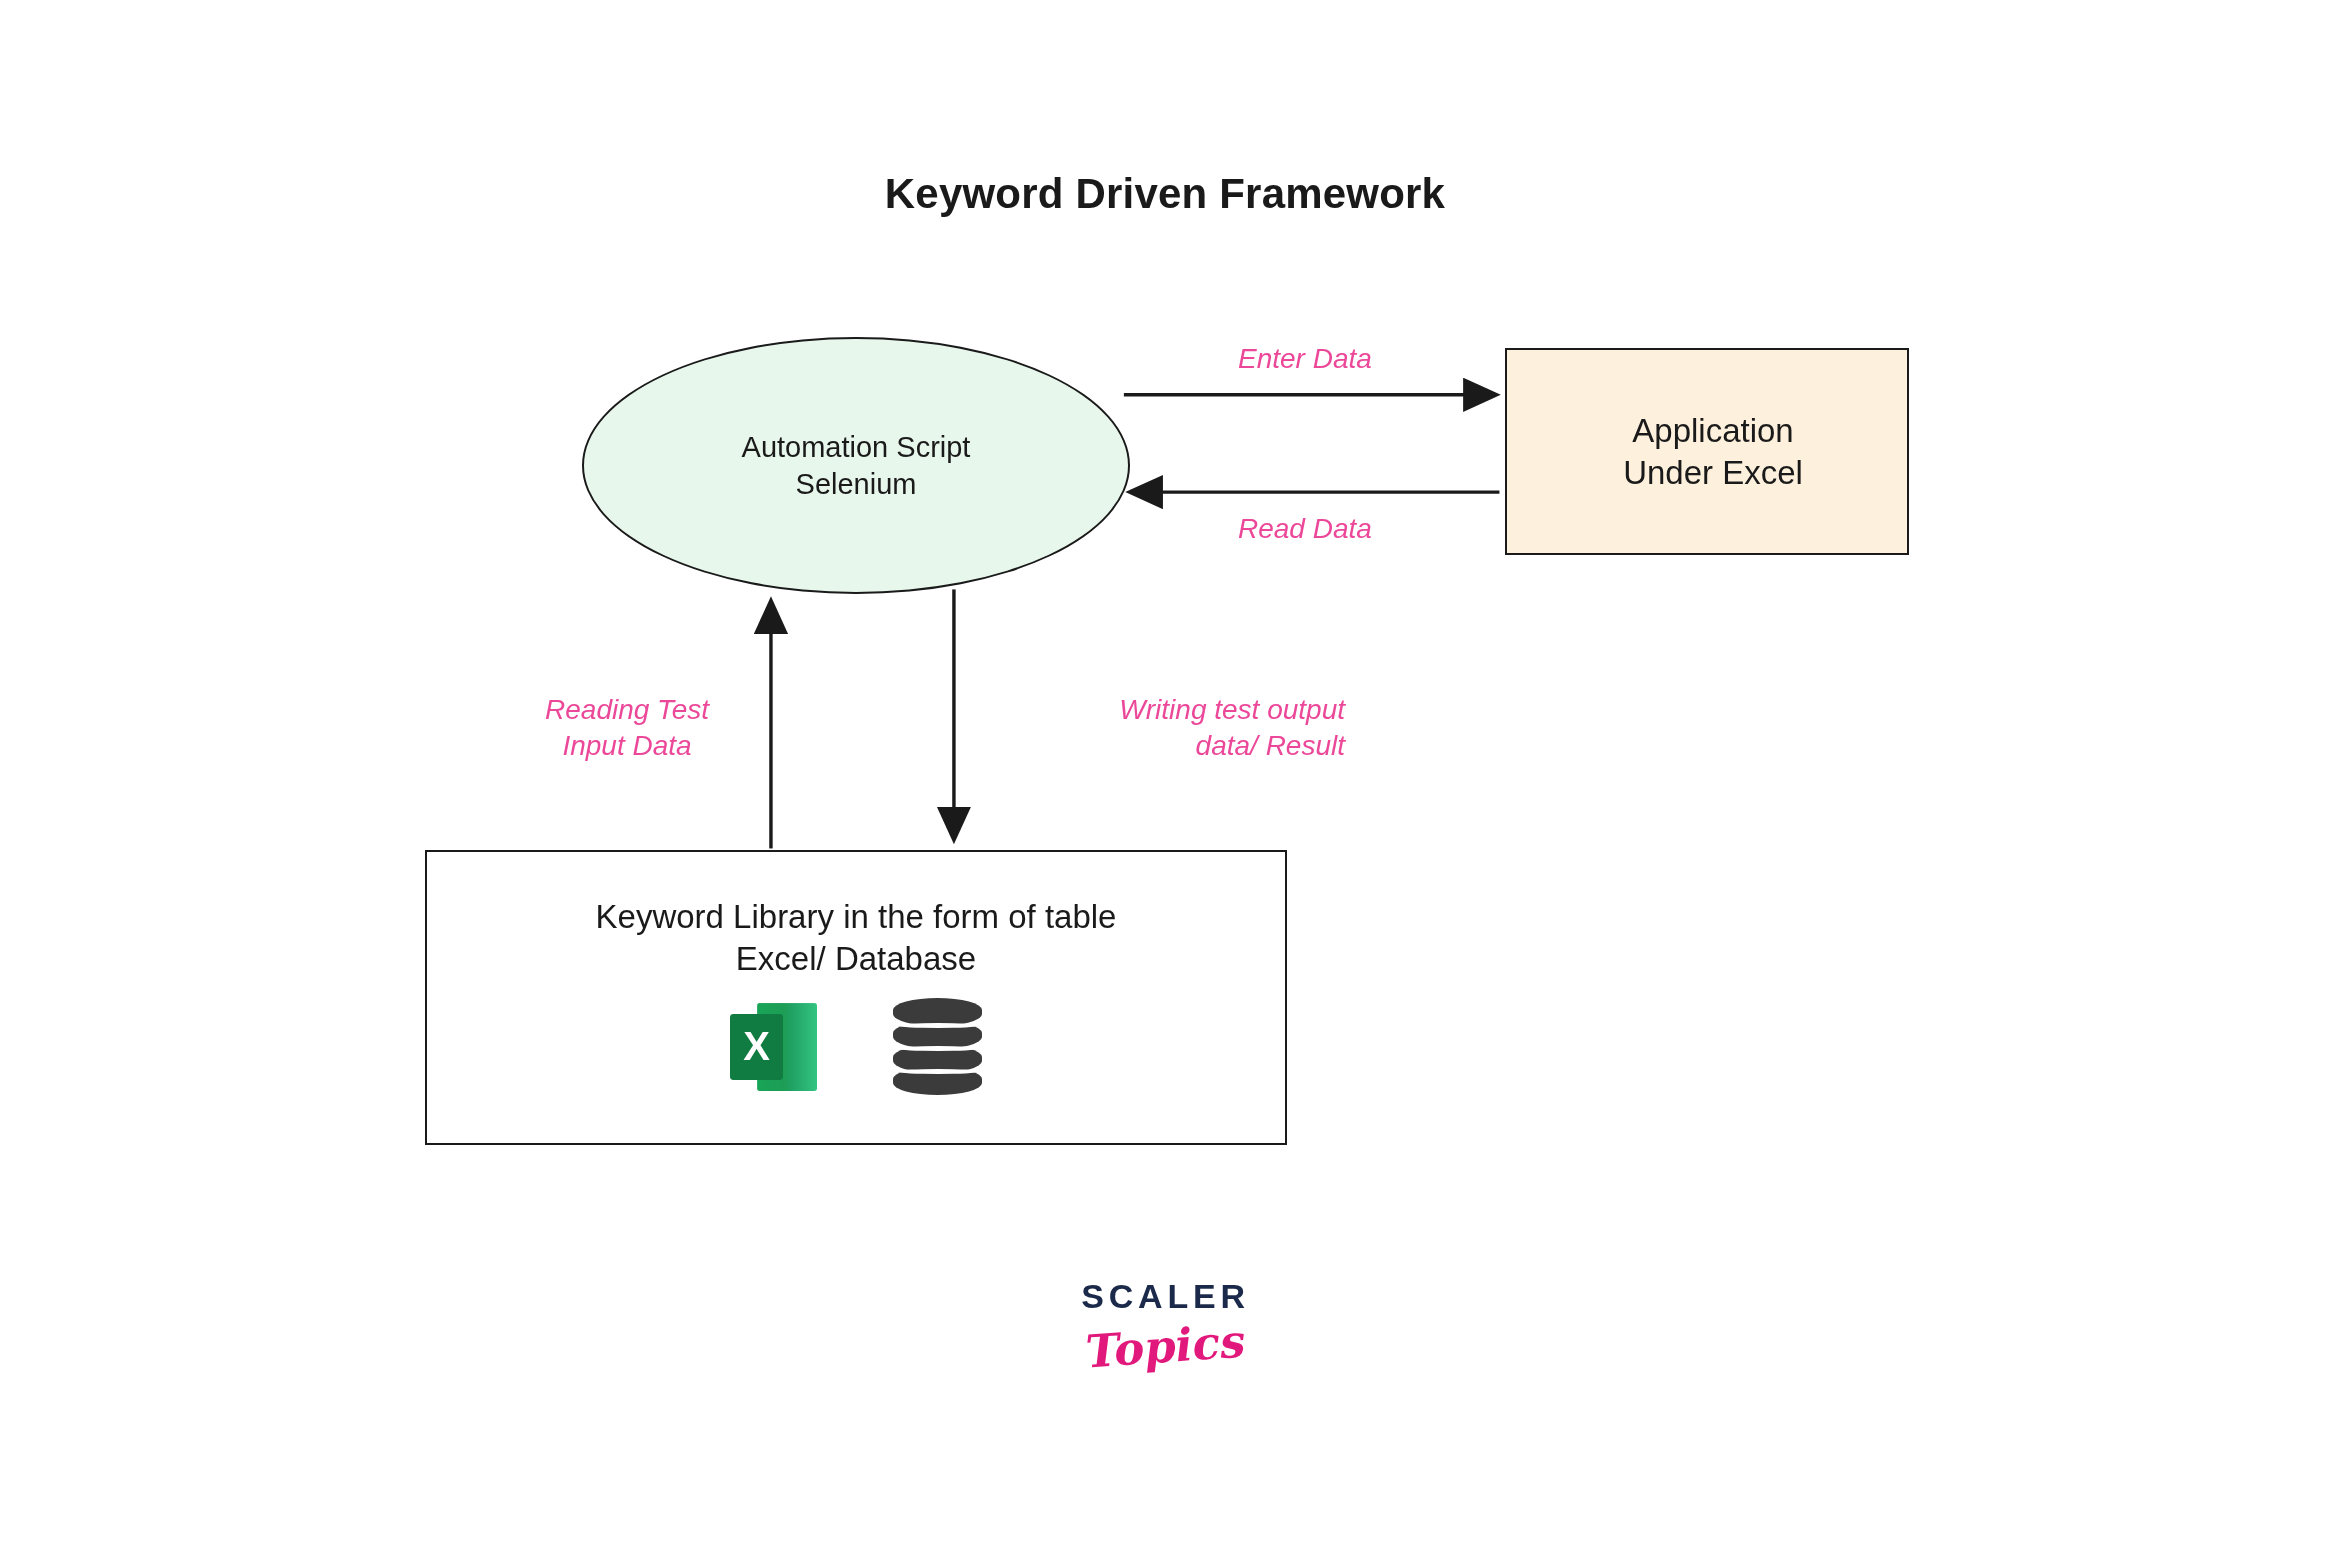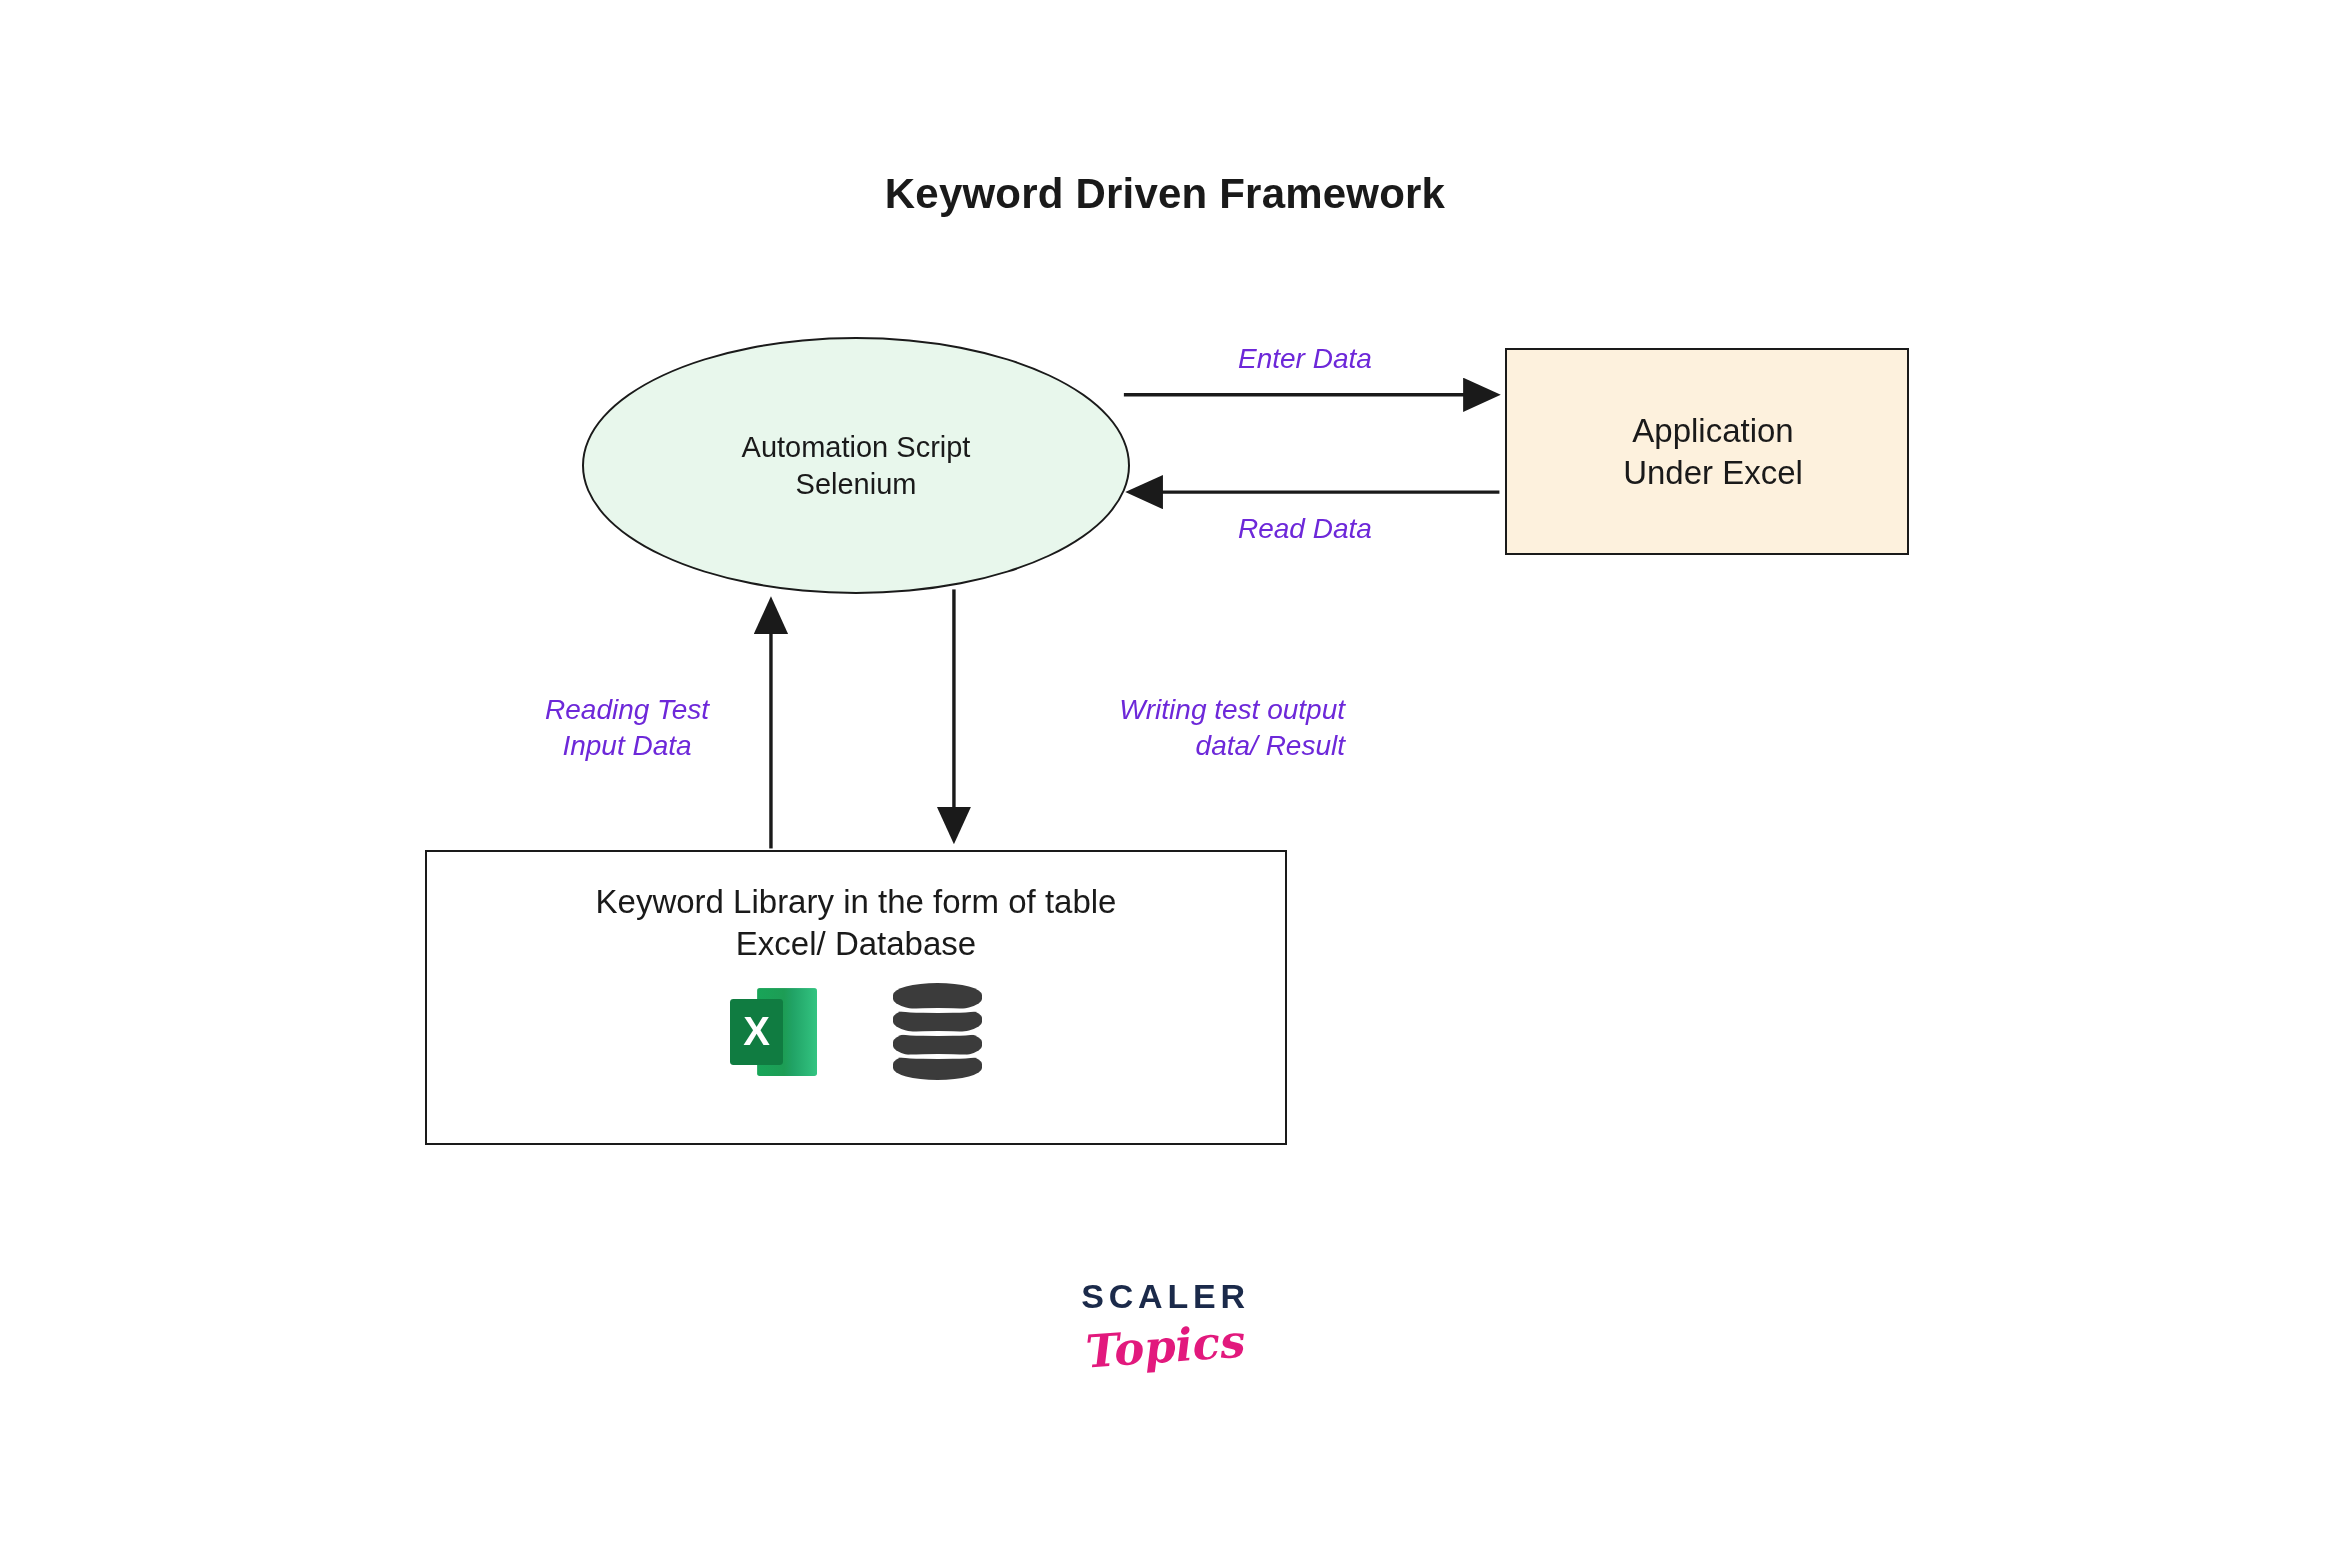--- a/index.html
+++ b/index.html
@@ -83,21 +83,21 @@
     left: 425px;
     top: 850px;
     width: 862px;
     height: 295px;
     border: 2.7px solid #1a1a1a;
     background: #ffffff;
     box-sizing: border-box;
     display: flex;
     flex-direction: column;
     align-items: center;
-    padding-top: 29px;
+    padding-top: 44px;
   }
   .kw-box .line {
     font-size: 33px;
     line-height: 1.28;
     text-align: center;
   }
   .kw-icons {
     margin-top: 18px;
     display: flex;
     align-items: center;
@@ -179,21 +179,21 @@
   .db-icon .gap.g3 { top: 71px; }
 
   
   .lbl {
     position: absolute;
     font-size: 28px;
     font-style: italic;
     font-family: "Liberation Sans", sans-serif;
     line-height: 1.28;
     white-space: pre-line;
-    color: #6d28d9;
+    color: #ec4899;
   }
   .lbl-enter { left: 1238px; top: 341px; }
   .lbl-read  { left: 1238px; top: 511px; }
   .lbl-reading { left: 514px; top: 692px; text-align: center; width: 226px; }
   .lbl-writing { left: 1023px; top: 692px; text-align: right; width: 322px; }
 
   
   .logo {
     position: absolute;
     left: 1042px;

